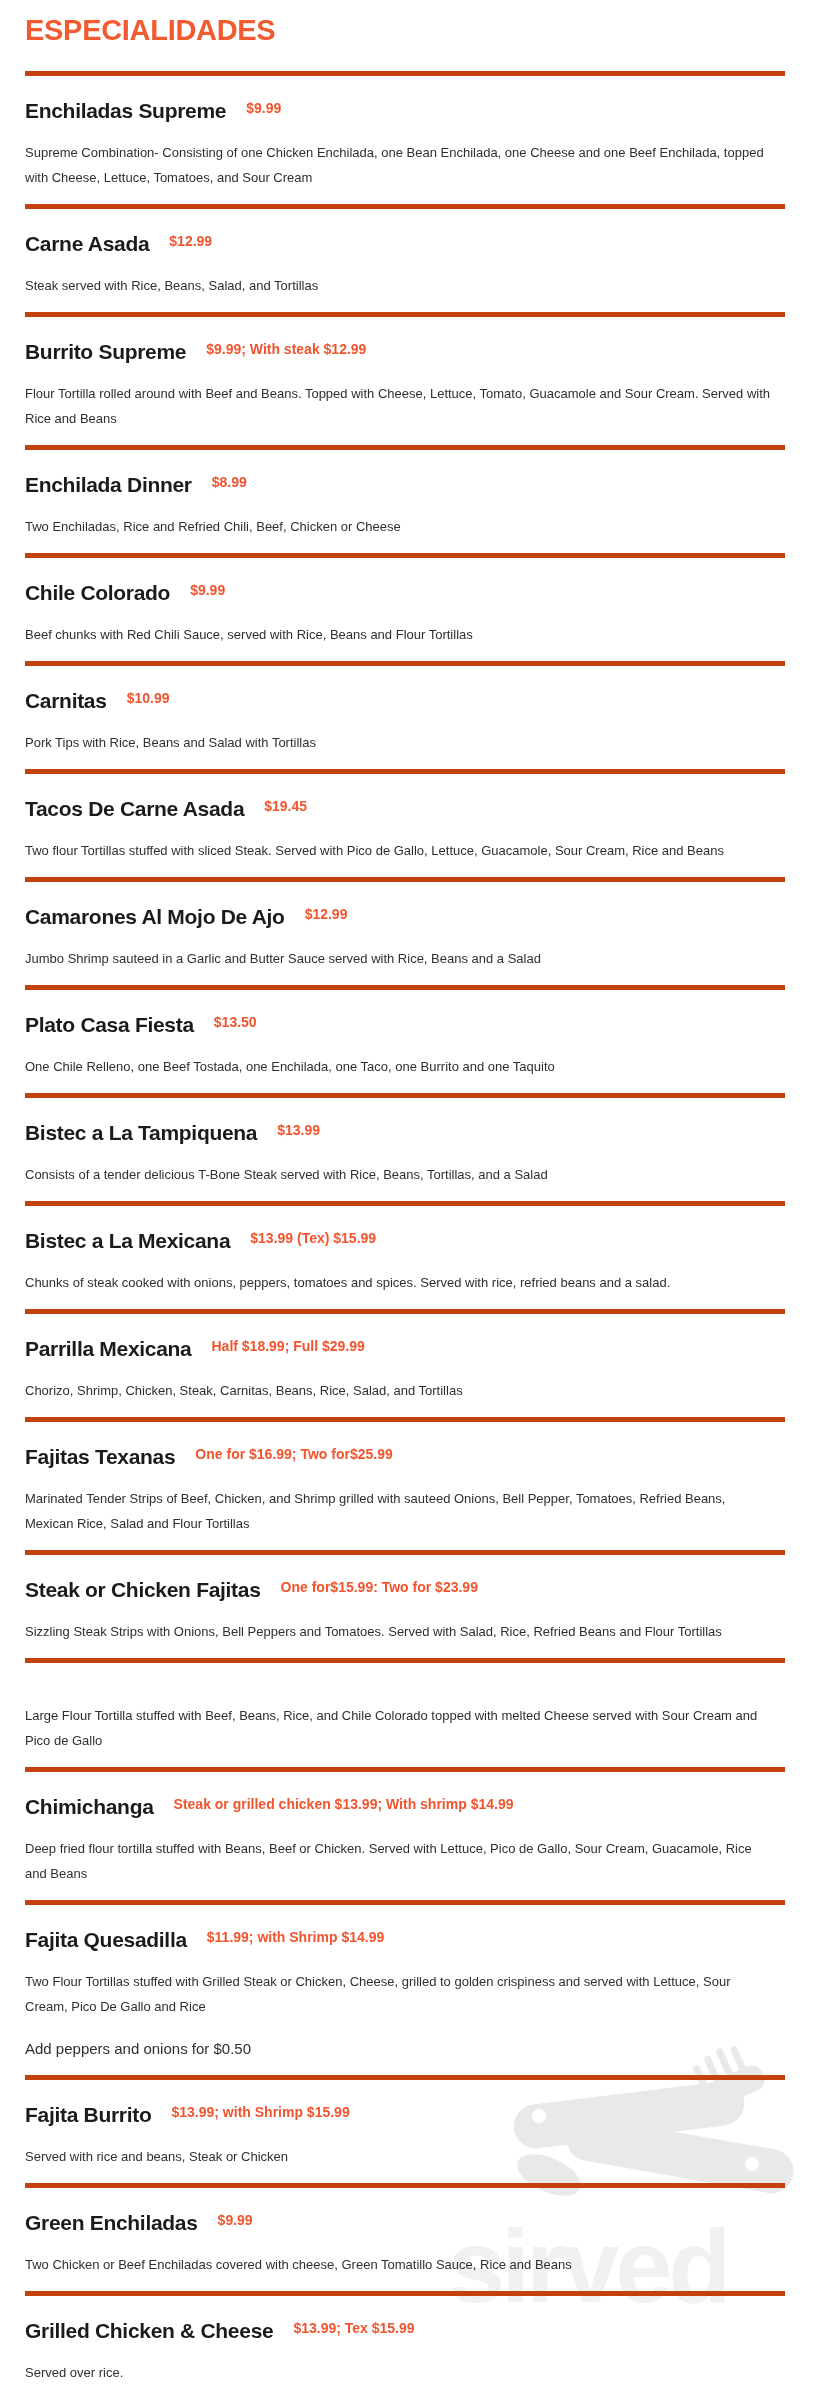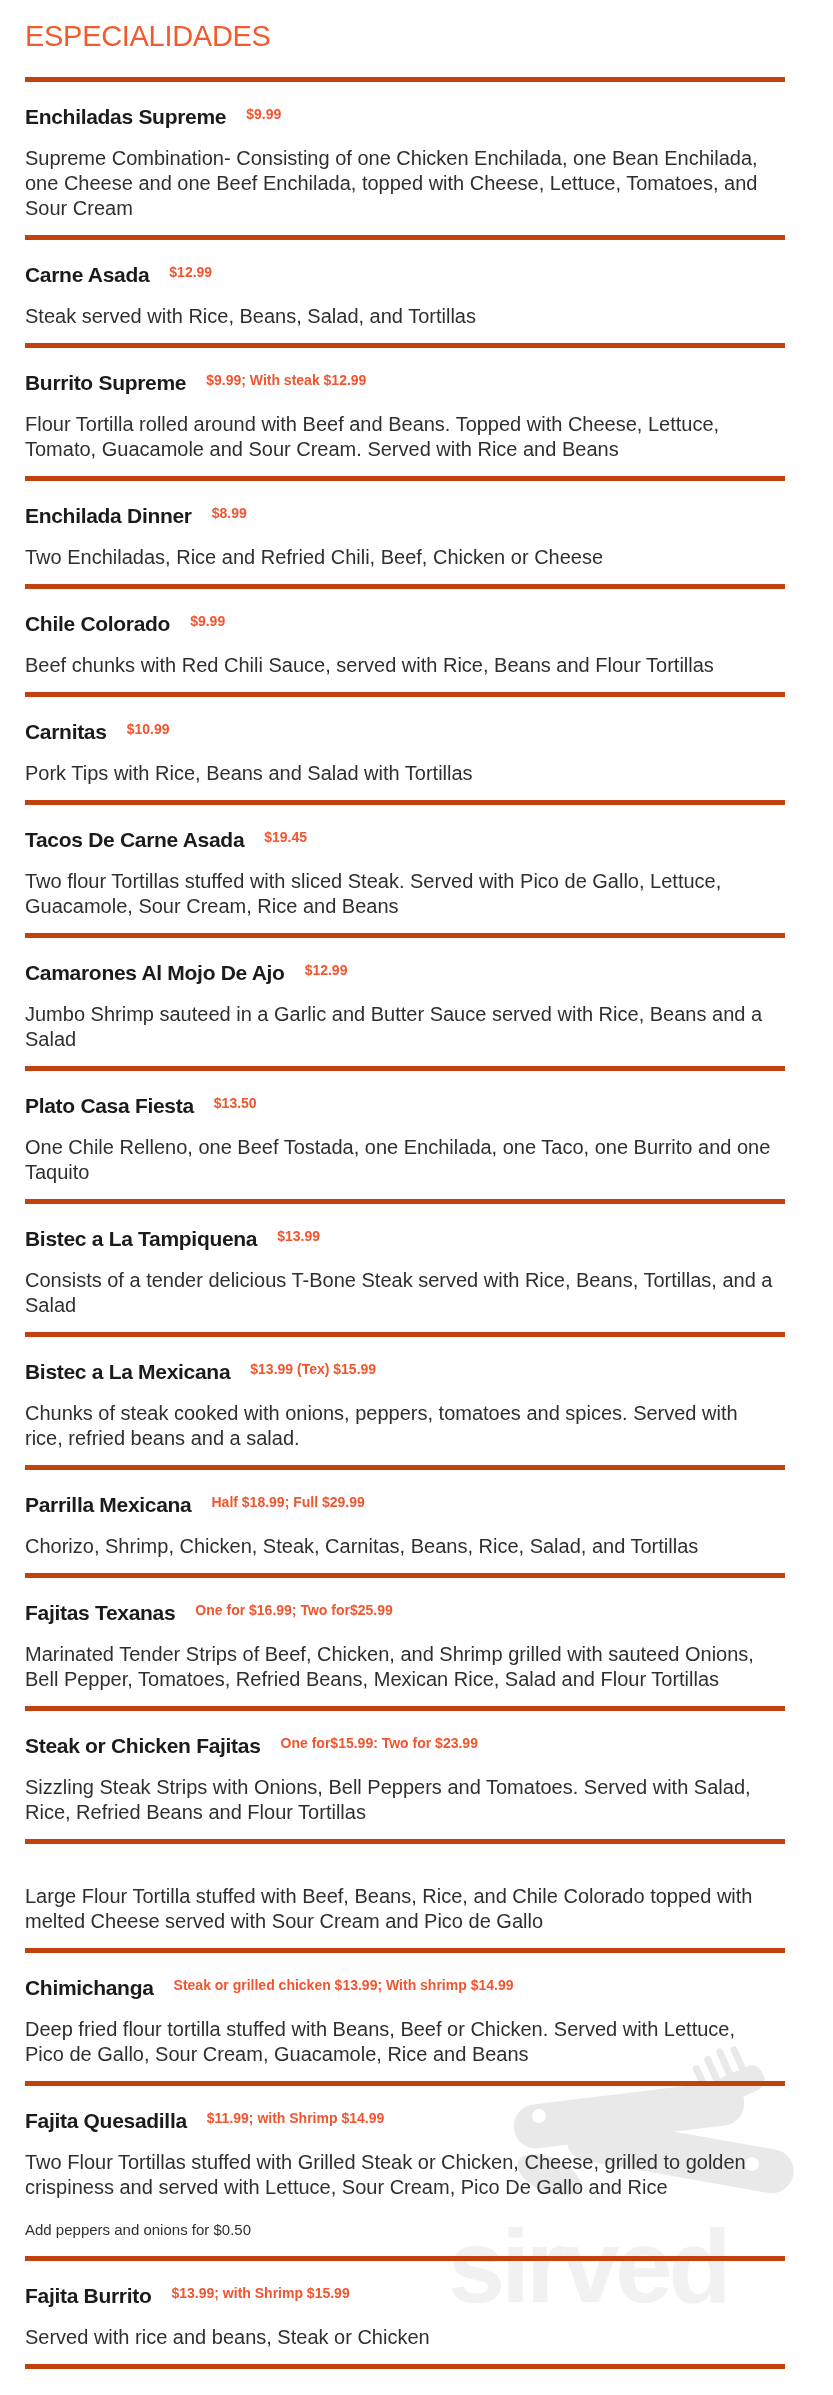--- a/index.html
+++ b/index.html
@@ -43,25 +43,25 @@
 
   
   .page {
     position: relative;
     z-index: 1;
     width: 760px;
     margin-left: 25px;
   }
   .section-title {
     margin: 0;
-    padding-top: 19px;
+    padding-top: 13px;
     margin-bottom: 23px;
     font-size: 29px;
     line-height: 35px;
-    font-weight: 400;
+    font-weight: 700;
     letter-spacing: -0.3px;
     color: #F15B2F;
   }
   .item {
     border-top: 5px solid #c2410c;
     padding: 23px 0 14px 0;
   }
   .item-row {
     display: flex;
     align-items: flex-start;
@@ -81,21 +81,21 @@
     padding-left: 20px;
     text-align: left;
     font-size: 14px;
     line-height: 18px;
     font-weight: 700;
     color: #F2542D;
     white-space: nowrap;
   }
   .item-desc {
     margin: 17px 12px 0 0;
-    font-size: 20px;
+    font-size: 13px;
     line-height: 25px;
     color: #2f2f2f;
   }
   .item-note {
     margin: 17px 0 0 0;
     font-size: 15px;
     line-height: 25px;
     color: #2f2f2f;
   }
 </style>

